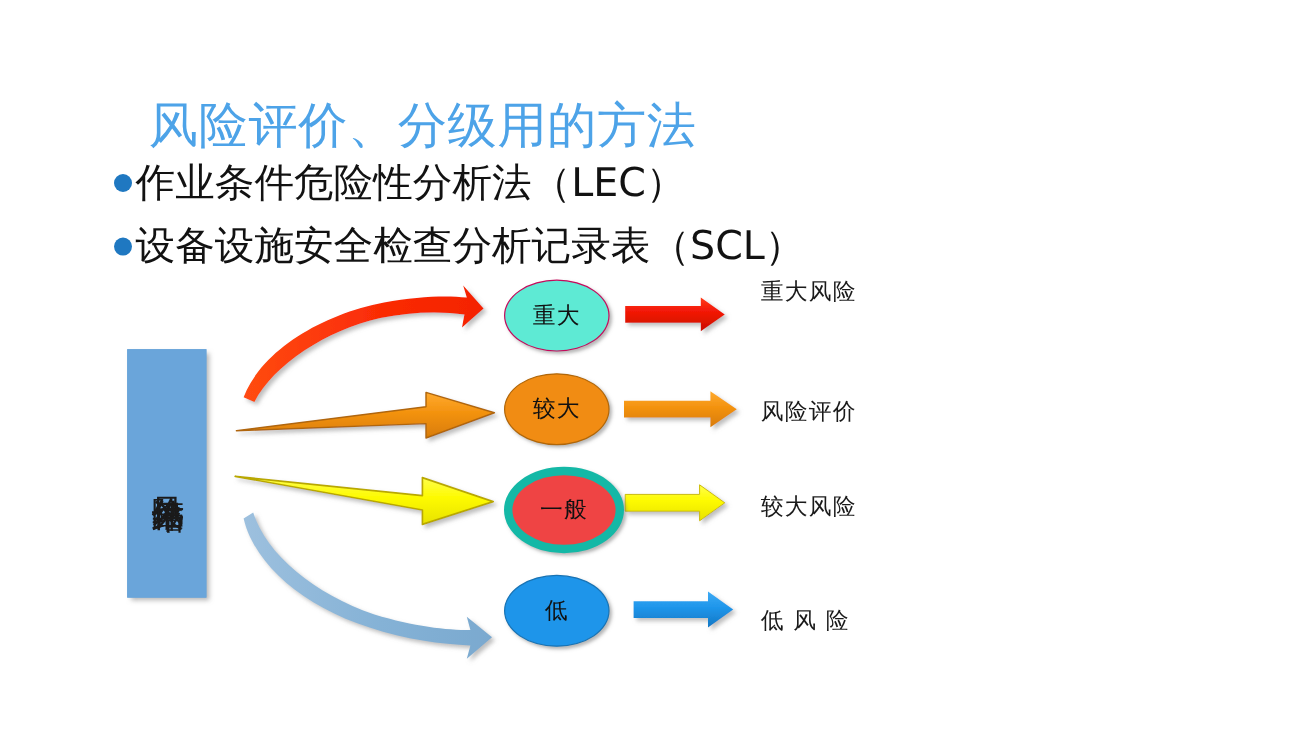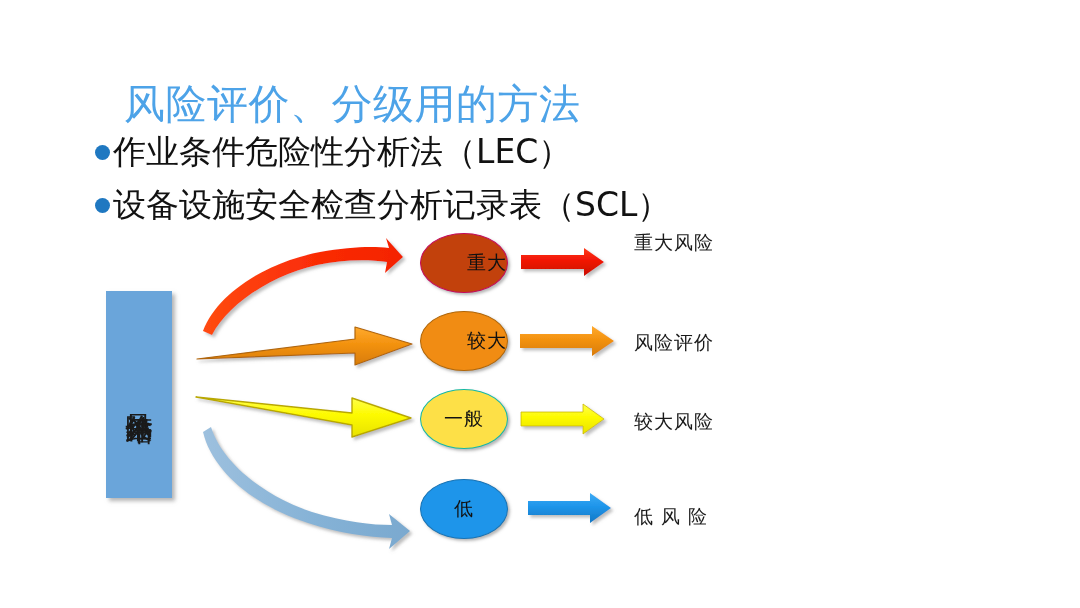--- a/index.html
+++ b/index.html
@@ -108,23 +108,23 @@
     height: 58px;
     border-radius: 50%;
     display: flex;
     align-items: center;
     justify-content: center;
     font-size: 19px;
     color: #111111;
     box-shadow: 2px 2px 3px rgba(110,110,110,0.5);
     letter-spacing: 1px;
   }
-  #ellipse-0 { left: 420px; top: 233px; background: #c2410c; border: 1px solid #c40b5c; justify-content: flex-end; }
-  #ellipse-1 { left: 420px; top: 311px; background: #f18c13; border: 1px solid #b06609; justify-content: flex-end; }
-  #ellipse-2 { left: 420px; top: 389px; background: #fde047; border: 1px solid #14b8a6; }
+  #ellipse-0 { left: 420px; top: 233px; background: #5eead4; border: 1px solid #c40b5c; }
+  #ellipse-1 { left: 420px; top: 311px; background: #f18c13; border: 1px solid #b06609; }
+  #ellipse-2 { left: 420px; top: 389px; background: #ef4444; border: 7px solid #14b8a6; }
   #ellipse-3 { left: 420px; top: 479px; background: #1e95ea; border: 1px solid #1873b4; }
 
   
   .risk-label {
     position: absolute;
     left: 634px;
     font-size: 19px;
     color: #1a1a1a;
     white-space: nowrap;
     letter-spacing: 1px;

